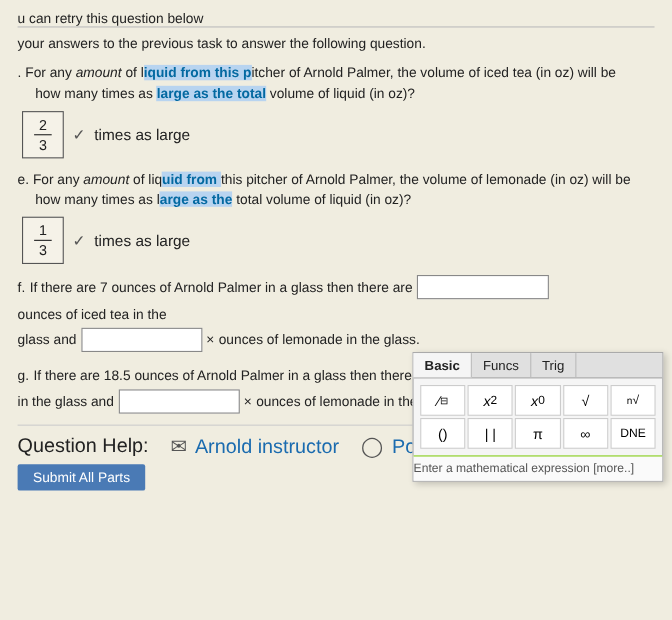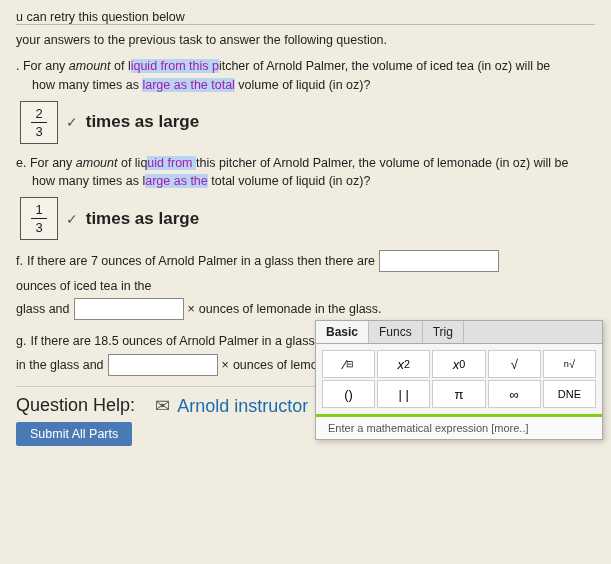--- a/index.html
+++ b/index.html
@@ -35,21 +35,22 @@
     .question-block {
       margin-bottom: 10px;
     }
     .question-label {
       font-size: 12.5px;
       margin-bottom: 6px;
       line-height: 1.5;
     }
     .question-label .highlight-blue {
       background-color: #b8d4f0;
-      color: #a21caf;
+      color: #0369a1;
+      font-weight: bold;
     }
     .answer-row {
       display: flex;
       align-items: center;
       gap: 8px;
       margin-left: 4px;
       margin-bottom: 4px;
     }
     .fraction-box {
       border: 1px solid #555;
@@ -69,22 +70,21 @@
     }
     .fraction-box .denominator {
       text-align: center;
       padding-top: 1px;
     }
     .checkmark {
       color: #555;
       font-size: 14px;
     }
     .times-label {
-      font-size: 17px;
-      font-weight: bold;
+      font-size: 14px;
     }
     .inline-input {
       border: 1px solid #888;
       background: #fff;
       height: 22px;
       width: 120px;
       font-size: 12px;
       padding: 2px 4px;
     }
     .inline-input-sm {
@@ -113,21 +113,21 @@
       font-size: 12.5px;
     }
     
     .math-toolbar {
       position: absolute;
       right: 8px;
       top: 320px;
       background: #f5f5f5;
       border: 1px solid #aaa;
       box-shadow: 2px 2px 6px rgba(0,0,0,0.2);
-      width: 288px;
+      width: 228px;
       z-index: 10;
     }
     .math-toolbar-tabs {
       display: flex;
       background: #e0e0e0;
       border-bottom: 1px solid #aaa;
     }
     .math-toolbar-tab {
       padding: 4px 10px;
       font-size: 12px;
@@ -152,22 +152,22 @@
       font-size: 13px;
       cursor: pointer;
       text-align: center;
       min-height: 28px;
       display: flex;
       align-items: center;
       justify-content: center;
     }
     .math-btn.special { font-size: 11px; }
     .math-toolbar-hint {
-      border-top: 3px solid #84cc16;
-      padding: 5px 12px;
+      border-top: 1px solid #84cc16;
+      padding: 5px 0;
       font-size: 11px;
       color: #555;
       background: #fafafa;
     }
     
     .part-g-row {
       font-size: 12.5px;
       line-height: 1.6;
       display: flex;
       align-items: center;

